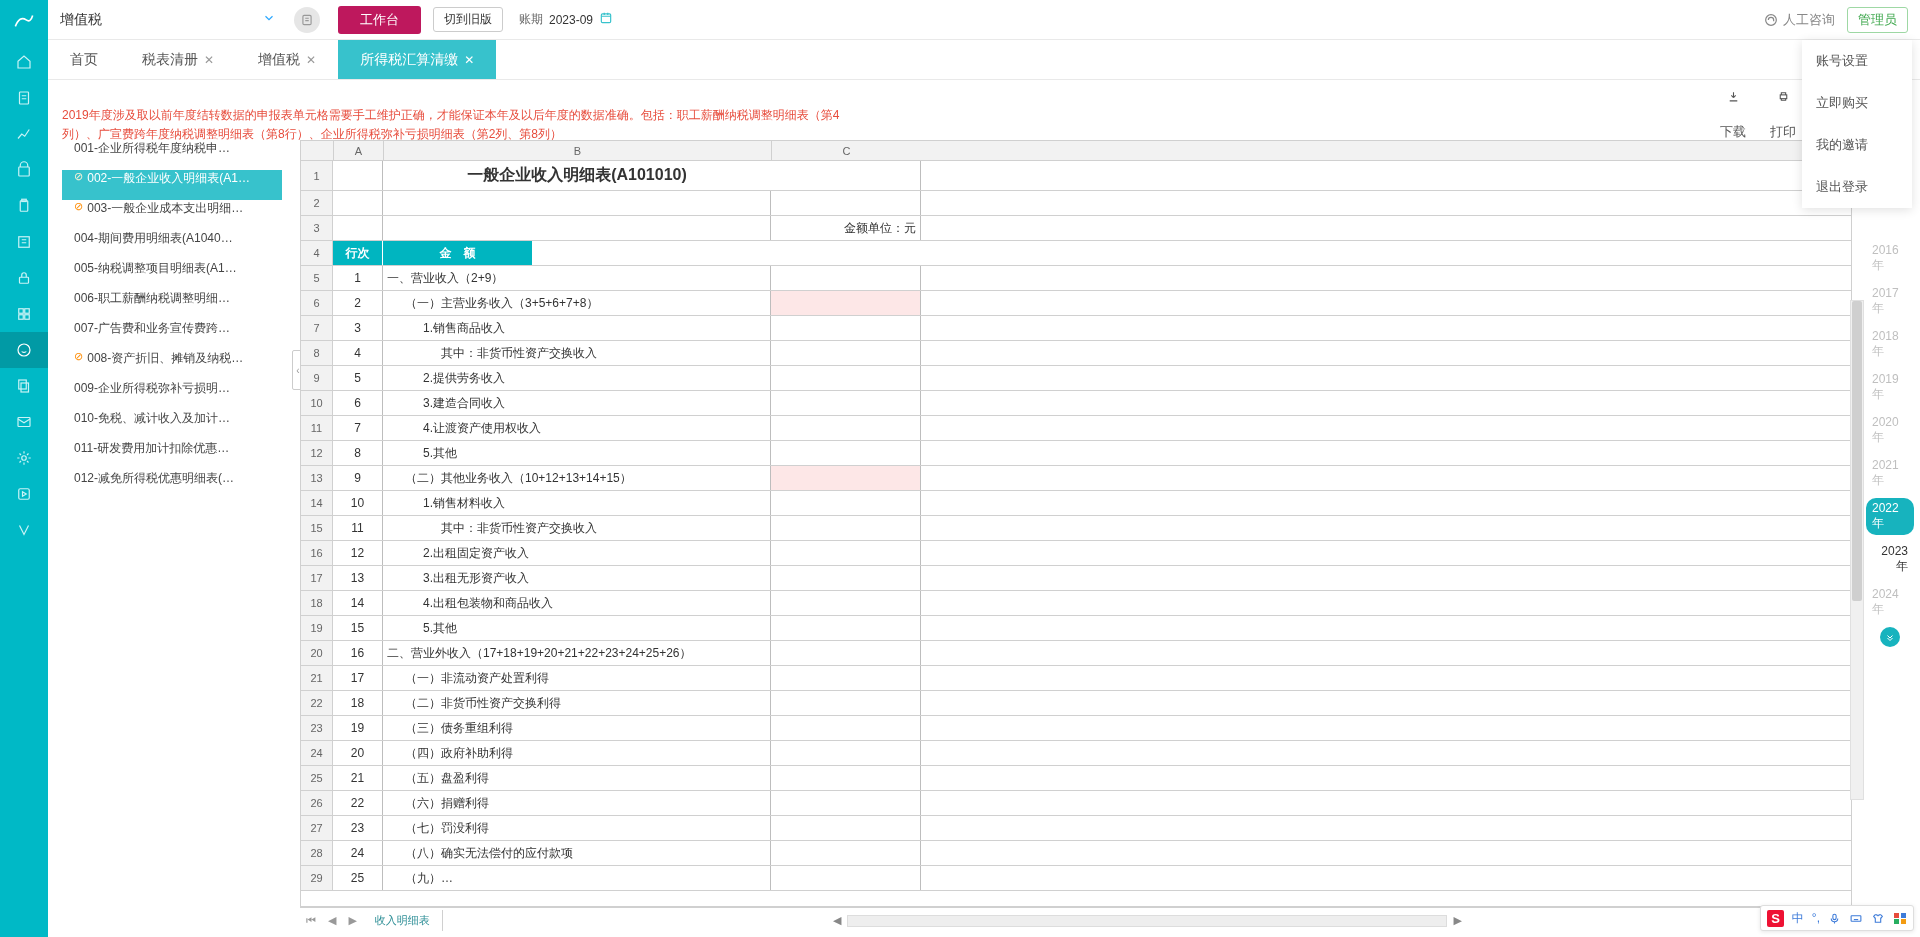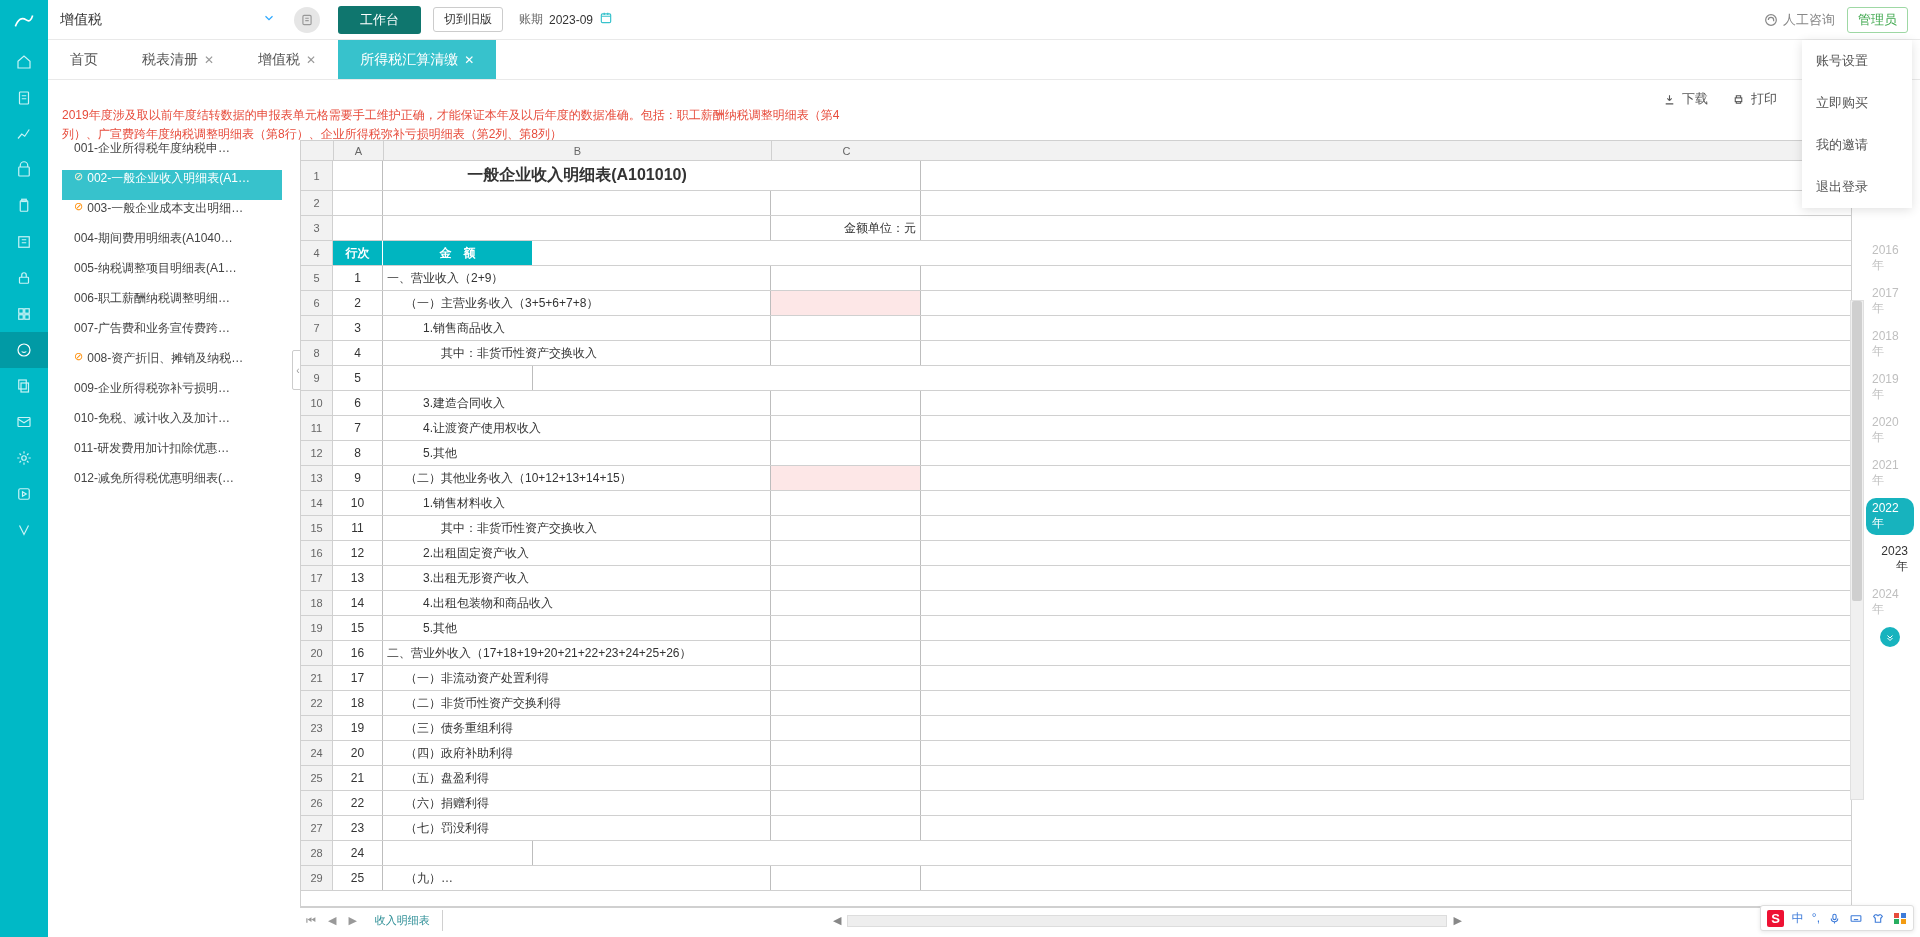--- a/index.html
+++ b/index.html
@@ -9,21 +9,21 @@
 .side-nav { position:absolute; left:0; top:0; width:48px; height:937px; background:#00b9c6; display:flex; flex-direction:column; align-items:center; padding-top:6px; }
 .side-nav .logo { width:32px; height:32px; color:#fff; display:flex; align-items:center; justify-content:center; margin-bottom:6px; }
 .side-nav .nav-item { width:48px; height:36px; display:flex; align-items:center; justify-content:center; color:#c9f3f6; cursor:pointer; }
 .side-nav .nav-item.active { background:#019aa5; color:#fff; }
 
 
 .top-bar { position:absolute; left:48px; top:0; right:0; height:40px; border-bottom:1px solid #e9e9e9; display:flex; align-items:center; padding:0 12px; }
 .dd-label { font-size:14px; color:#333; margin-right:160px; }
 .dd-caret { color:#2aa7ff; margin-right:18px; cursor:pointer; }
 .round-btn { width:26px; height:26px; border-radius:50%; background:#e6e6e6; margin-right:18px; display:flex; align-items:center; justify-content:center; color:#999; }
-.pill { background:#0f766e; color:#fff; padding:5px 22px; border-radius:3px; font-size:13px; margin-right:12px; cursor:pointer; }
+.pill { background:#be185d; color:#fff; padding:5px 22px; border-radius:3px; font-size:13px; margin-right:12px; cursor:pointer; }
 .outline-btn { border:1px solid #ccc; padding:3px 10px; border-radius:3px; font-size:12px; margin-right:16px; cursor:pointer; }
 .period-label { color:#666; margin-right:6px; }
 .period-val { color:#333; margin-right:6px; }
 .cal-icon { color:#37c2cc; }
 .top-bar .spacer { flex:1; }
 .consult { color:#888; display:flex; align-items:center; margin-right:12px; font-size:13px; }
 .admin-btn { border:1px solid #9ed8a4; color:#3fa84e; padding:3px 10px; border-radius:3px; font-size:13px; cursor:pointer; }
 
 
 .admin-menu { position:absolute; right:8px; top:40px; width:110px; background:#fff; box-shadow:0 2px 10px rgba(0,0,0,0.12); z-index:50; }
@@ -36,21 +36,21 @@
 .tab.active { background:#37c2cc; color:#fff; }
 .tab.active .close { color:#fff; }
 
 
 .content { position:absolute; left:48px; top:80px; right:60px; bottom:0; }
 
 
 .warn-row { display:flex; align-items:flex-start; padding:10px 14px 6px 14px; }
 .warn-text { color:#e74c3c; font-size:12px; width:780px; line-height:1.6;margin-top:16px; }
 .action-row { margin-left:auto; display:flex; align-items:center; color:#555; font-size:13px; gap:24px; }
-.action-row span { cursor:pointer; display:flex; align-items:center; gap:6px; }
+.action-row span { cursor:pointer; display:flex; align-items:center; gap:20px;flex-direction:column; }
 
 
 .doc-list { position:absolute; left:14px; top:60px; width:220px; bottom:30px; overflow:hidden; }
 .doc-item { height:30px; display:flex; align-items:flex-start; padding:0 6px 0 12px; font-size:12px; color:#444; cursor:pointer; white-space:nowrap; overflow:hidden; text-overflow:ellipsis; position:relative; }
 .doc-item .warn-badge { color:#ff8b00; margin-right:4px; font-size:11px; }
 .doc-item.selected { background:#37c2cc; color:#fff; }
 .doc-item.selected .warn-badge { color:#fff3d6; }
 
 
 .sheet { position:absolute; left:252px; top:60px; right:8px; bottom:30px; border:1px solid #d0d0d0; display:flex; flex-direction:column; }
@@ -358,20 +358,21 @@
         </div>
         <div class="grid-row ">
           <div class="rnum">8</div>
           <div class="cellA">4</div>
           <div class="cellB" style="padding-left:58px">其中：非货币性资产交换收入</div>
           <div class="cellC"></div>
         </div>
         <div class="grid-row ">
           <div class="rnum">9</div>
           <div class="cellA">5</div>
+          <div class="cellB" style="padding-left:40px">2.提供劳务收入</div>
           <div class="cellC"></div>
         </div>
         <div class="grid-row ">
           <div class="rnum">10</div>
           <div class="cellA">6</div>
           <div class="cellB" style="padding-left:40px">3.建造合同收入</div>
           <div class="cellC"></div>
         </div>
         <div class="grid-row ">
           <div class="rnum">11</div>
@@ -471,20 +472,21 @@
         </div>
         <div class="grid-row ">
           <div class="rnum">27</div>
           <div class="cellA">23</div>
           <div class="cellB" style="padding-left:22px">（七）罚没利得</div>
           <div class="cellC"></div>
         </div>
         <div class="grid-row ">
           <div class="rnum">28</div>
           <div class="cellA">24</div>
+          <div class="cellB" style="padding-left:22px">（八）确实无法偿付的应付款项</div>
           <div class="cellC"></div>
         </div>
         <div class="grid-row ">
           <div class="rnum">29</div>
           <div class="cellA">25</div>
           <div class="cellB" style="padding-left:22px">（九）…</div>
           <div class="cellC"></div>
         </div>
       </div>
   </div>

